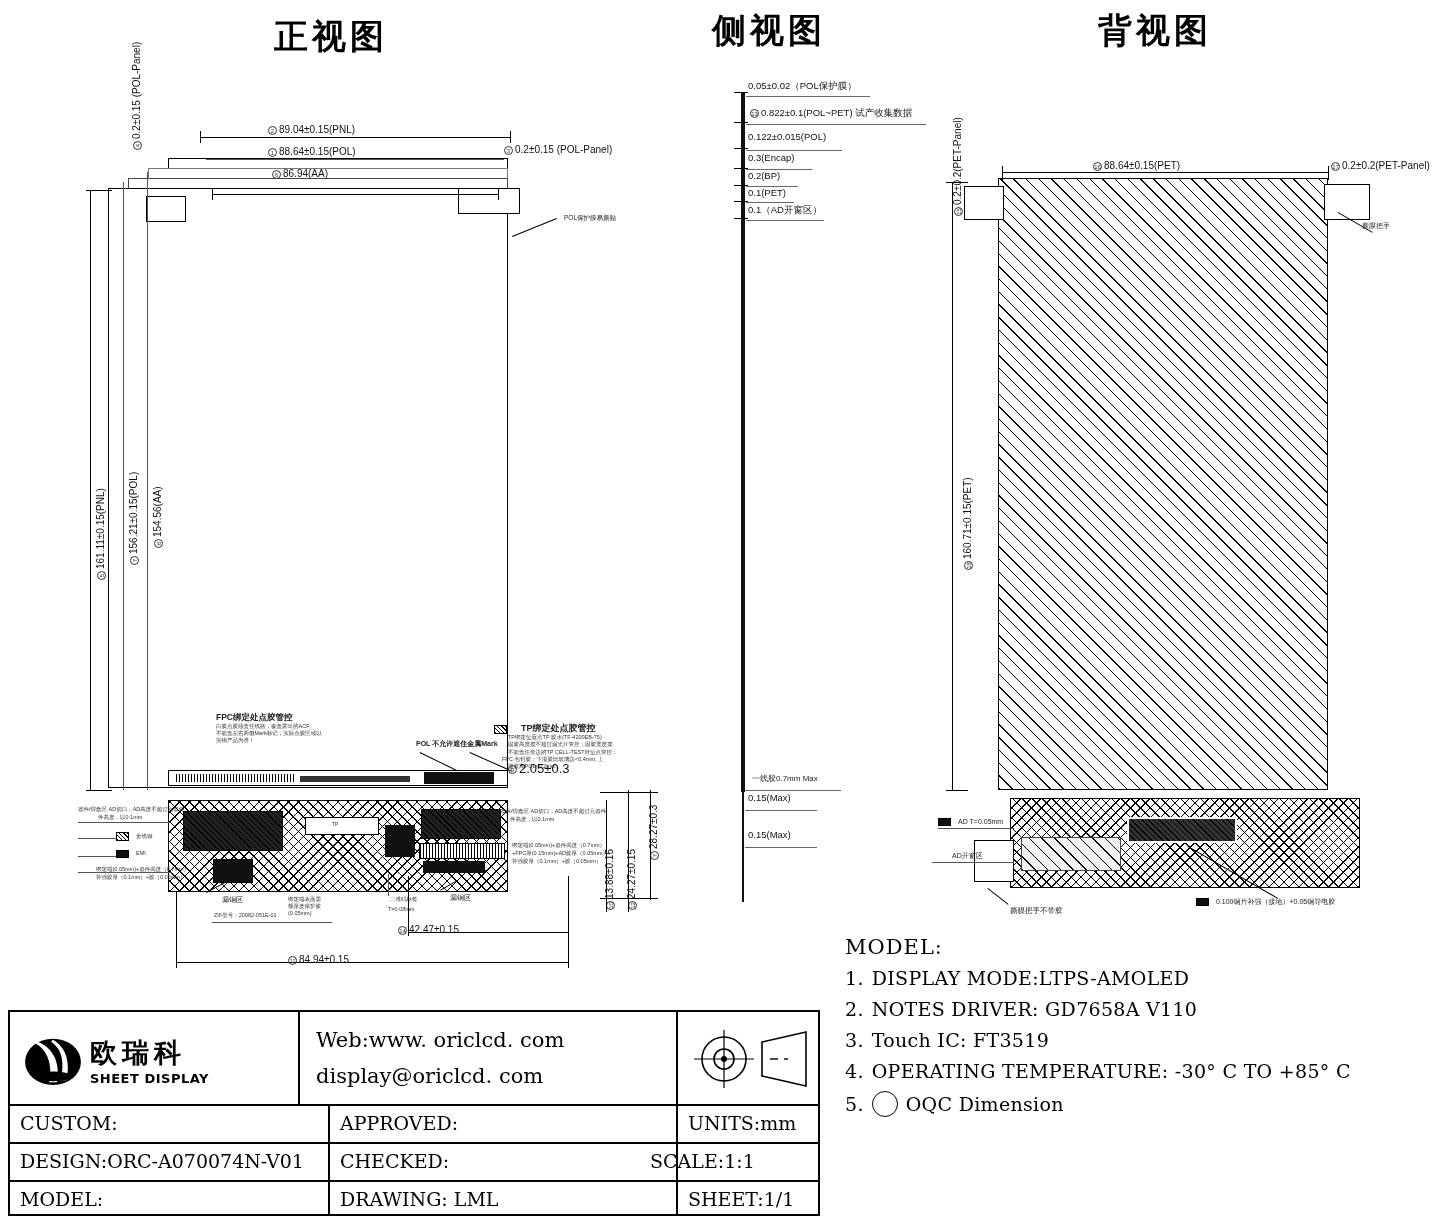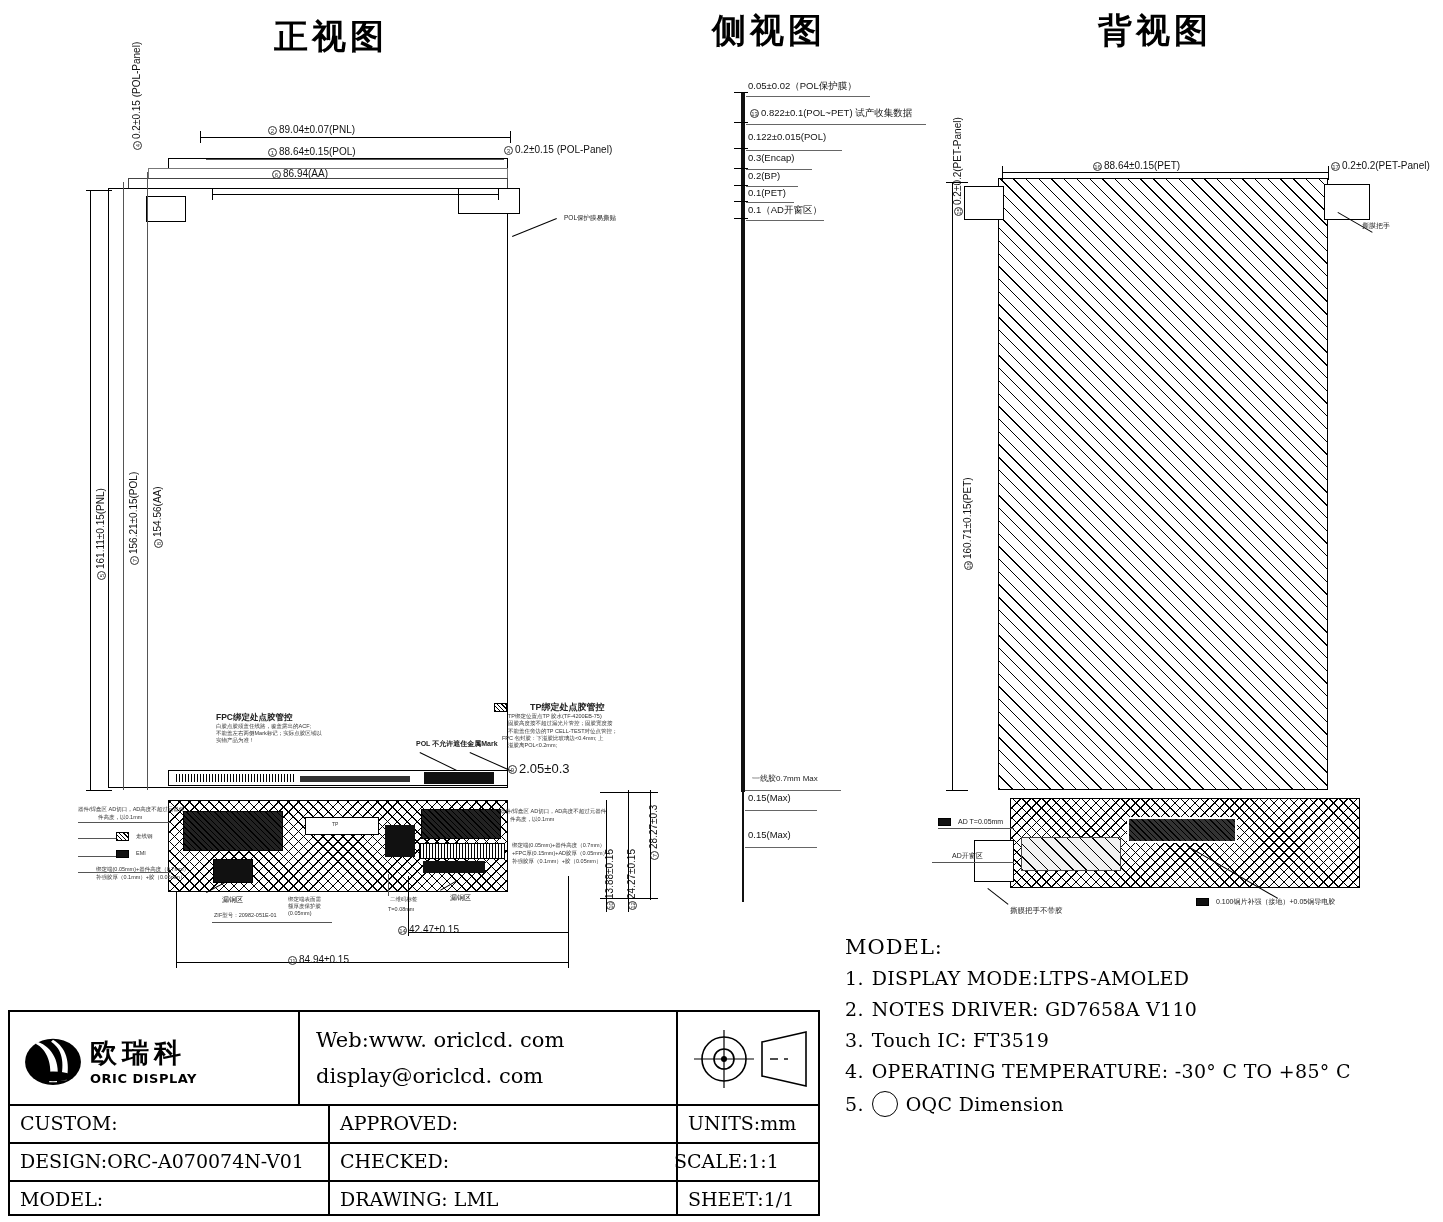--- a/index.html
+++ b/index.html
@@ -118,21 +118,21 @@
     <div class="rect" id="front-panel-aa"></div>
     <div class="rect" id="front-panel-pol"></div>
     <div class="rect" id="front-panel-outer"></div>
 
     <div class="tab" style="left:146px; top:196px; width:40px;"></div>
     <div class="tab" style="left:458px; top:188px; width:62px;"></div>
 
     <div class="line hl" style="left:200px; top:137px; width:310px;"></div>
     <div class="line vl" style="left:200px; top:131px; height:12px;"></div>
     <div class="line vl" style="left:510px; top:131px; height:12px;"></div>
-    <div class="abs txt" style="left:268px; top:124px;"><span class="circnum">2</span><span>89.04±0.07(PNL)</span></div>
+    <div class="abs txt" style="left:268px; top:124px;"><span class="circnum">2</span><span>89.04±0.15(PNL)</span></div>
 
     <div class="line hl thin" style="left:206px; top:159px; width:298px;"></div>
     <div class="abs txt" style="left:268px; top:146px;"><span class="circnum">1</span><span>88.64±0.15(POL)</span></div>
 
     <div class="line hl" style="left:212px; top:194px; width:286px;"></div>
     <div class="line vl" style="left:212px; top:188px; height:12px;"></div>
     <div class="line vl" style="left:498px; top:188px; height:12px;"></div>
     <div class="abs txt" style="left:272px; top:168px;"><span class="circnum">6</span><span>86.94(AA)</span></div>
 
     <div class="abs txt" style="left:504px; top:144px;"><span class="circnum">3</span><span>0.2±0.15 (POL-Panel)</span></div>
@@ -152,21 +152,21 @@
     <div class="abs tiny" style="left:564px; top:214px;">POL保护膜易撕贴</div>
 
     <div class="abs" style="left:216px; top:712px;">
       <div class="tiny" style="font-size:8.5px; font-weight:700;">FPC绑定处点胶管控</div>
       <div class="tiny2">白胶点胶须盖住线路，覆盖露出的ACF;</div>
       <div class="tiny2">不能盖左右两侧Mark标记；实际点胶区域以</div>
       <div class="tiny2">实物产品为准！</div>
     </div>
 
     <div class="abs" style="left:494px; top:702px;">
-      <div style="display:flex; align-items:center; gap:20px;">
+      <div style="display:flex; align-items:flex-end; gap:11px;margin-top:21px;">
         <span class="legend-sq"></span>
         <span class="tiny" style="font-size:9px; font-weight:700;">TP绑定处点胶管控</span>
       </div>
       <div class="tiny2" style="padding-left:14px;">TP绑定位置点TP 胶水(TF-4200EB-75)</div>
       <div class="tiny2" style="padding-left:14px;">固胶高度按不超过漏光片管控；固胶宽度按</div>
       <div class="tiny2" style="padding-left:14px;">不能盖住旁边的TP  CELL-TEST对位点管控；</div>
       <div class="tiny2" style="padding-left:8px;">FPC 包封胶：下溢胶比玻璃边&lt;0.4mm; 上</div>
       <div class="tiny2" style="padding-left:14px;">溢胶离POL&lt;0.2mm;</div>
     </div>
 
@@ -359,21 +359,21 @@
 
     <div class="logo-wrap">
       <svg class="logo-mark" viewBox="0 0 60 54">
         <ellipse cx="30" cy="29" rx="29" ry="24" fill="#000"></ellipse>
         <path d="M14 8 C30 14, 38 30, 34 50 L26 50 C30 32, 24 16, 12 10 Z" fill="#fff"></path>
         <path d="M30 6 C44 14, 48 30, 44 48 L38 48 C42 30, 40 16, 28 8 Z" fill="#fff"></path>
         <ellipse cx="30" cy="44" rx="20" ry="5" fill="#000"></ellipse>
       </svg>
       <div>
         <div class="logo-cn">欧瑞科</div>
-        <div class="logo-en">ORIC DISPLAY</div>
+        <div class="logo-en">SHEET DISPLAY</div>
       </div>
     </div>
 
     <div class="cell" style="left:306px; top:16px; font-size:21px;">Web:www. oriclcd. com</div>
     <div class="cell" style="left:306px; top:52px; font-size:21px;">display@oriclcd. com</div>
 
     <svg class="abs" style="left:676px; top:12px;" width="128" height="70" viewBox="0 0 128 70">
       <circle cx="38" cy="35" r="22" fill="none" stroke="#000" stroke-width="1.6"></circle>
       <circle cx="38" cy="35" r="10" fill="none" stroke="#000" stroke-width="1.6"></circle>
       <circle cx="38" cy="35" r="3" fill="#000"></circle>
@@ -383,21 +383,21 @@
       <line x1="84" y1="35" x2="92" y2="35" stroke="#000" stroke-width="1.4"></line>
       <line x1="98" y1="35" x2="102" y2="35" stroke="#000" stroke-width="1.4"></line>
     </svg>
 
     <div class="cell" style="left:10px; top:100px;">CUSTOM:</div>
     <div class="cell" style="left:330px; top:100px;">APPROVED:</div>
     <div class="cell" style="left:678px; top:100px;">UNITS:mm</div>
 
     <div class="cell" style="left:10px; top:138px;">DESIGN:ORC-A070074N-V01</div>
     <div class="cell" style="left:330px; top:138px;">CHECKED:</div>
-    <div class="cell" style="left:664px; top:138px;">SCALE:1:1</div>
+    <div class="cell" style="left:640px; top:138px;">SCALE:1:1</div>
 
     <div class="cell" style="left:10px; top:176px;">MODEL:</div>
     <div class="cell" style="left:330px; top:176px;">DRAWING:   LML</div>
     <div class="cell" style="left:678px; top:176px;">SHEET:1/1</div>
   </div>
 
   <div class="abs" id="notes">
     <div class="nhead">MODEL:</div>
 
     <div class="nrow">

